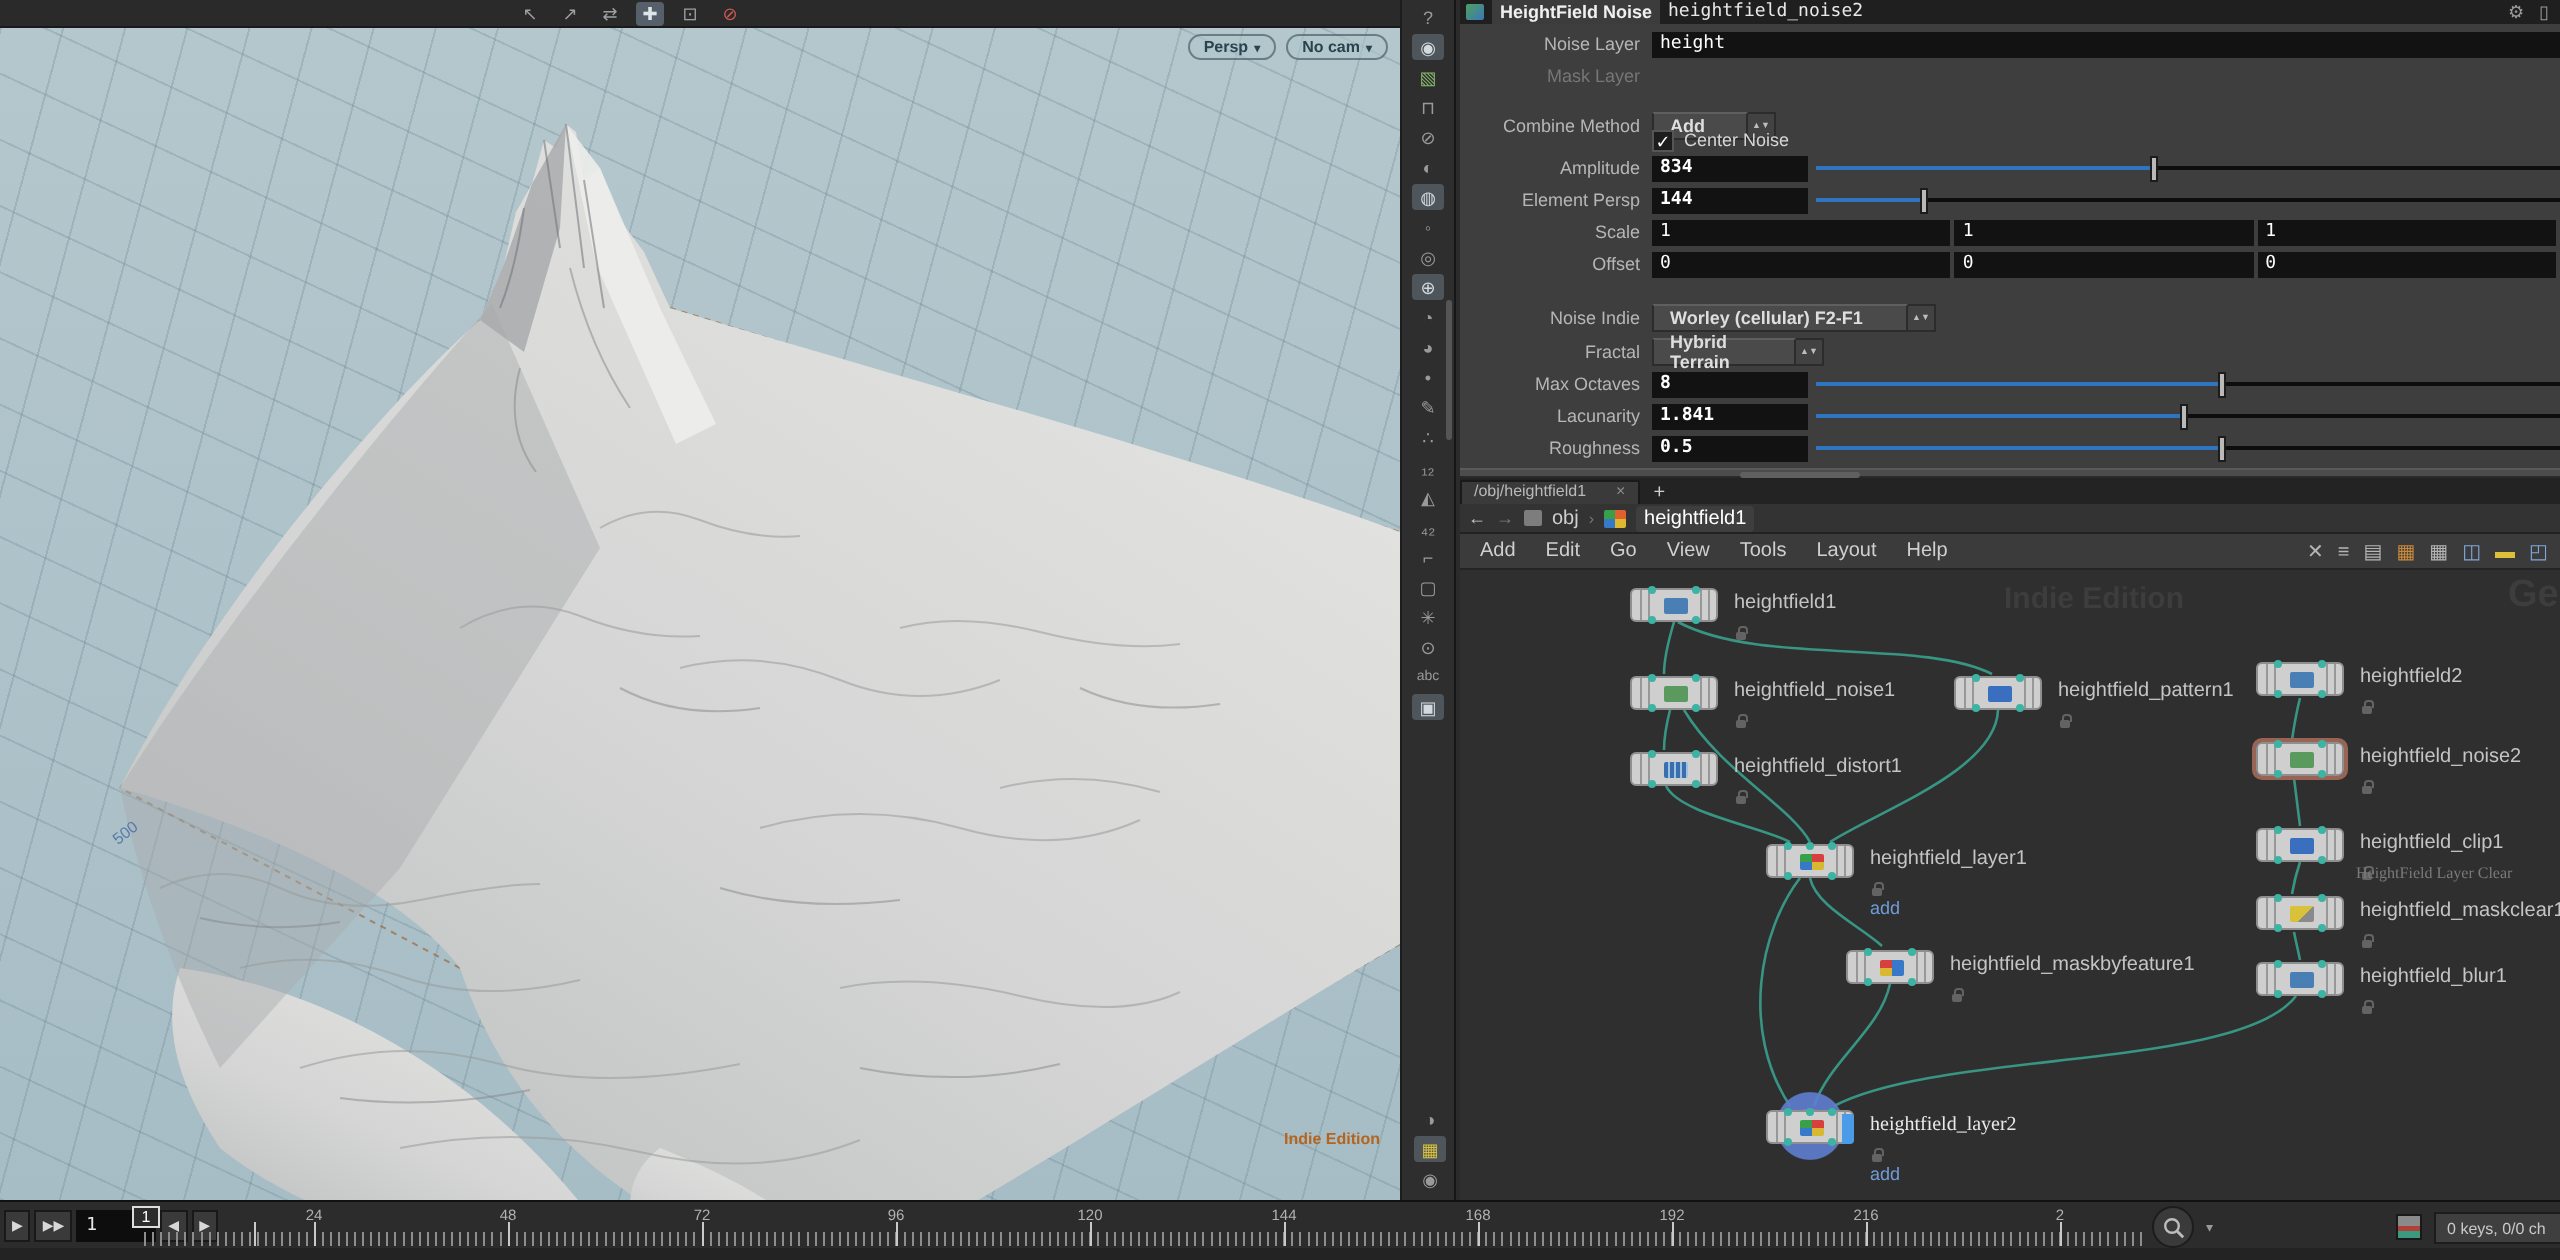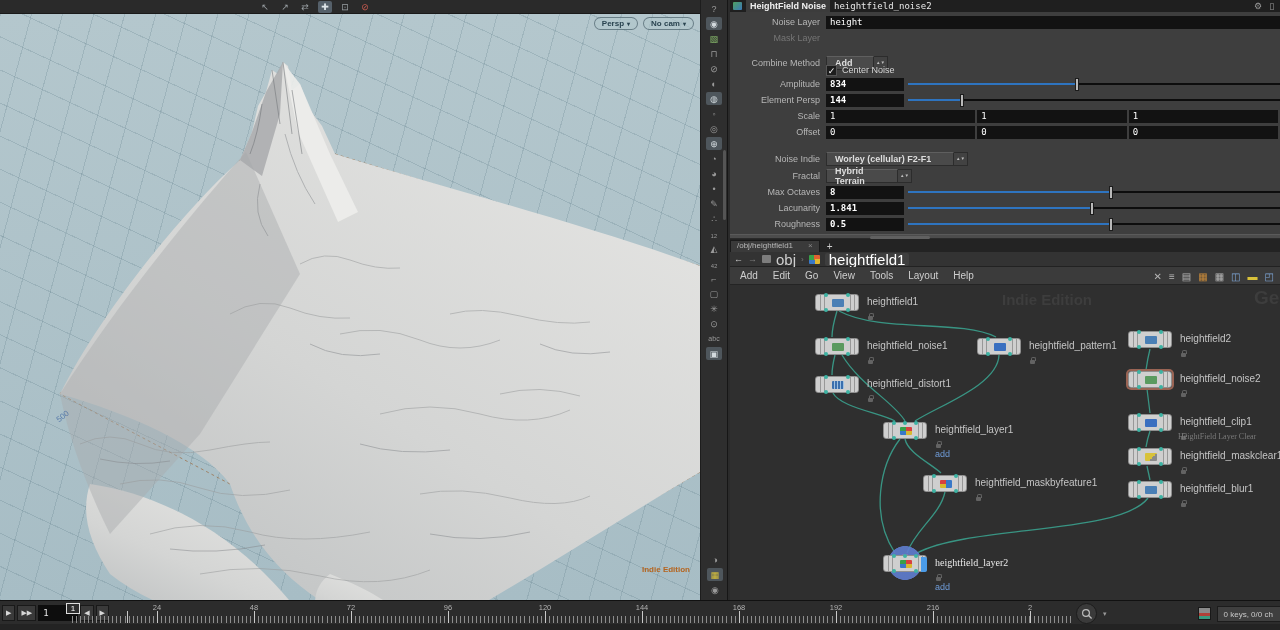--- a/index.html
+++ b/index.html
@@ -68,21 +68,21 @@
   #splitter .grip{position:absolute;left:140px;top:1px;width:60px;height:3px;background:#606060;border-radius:2px;}
 
   
   #net-tabs{position:absolute;left:0;top:239px;width:550px;height:13px;background:#232323;display:flex;align-items:flex-end;}
   .net-tab{display:flex;align-items:flex-start;gap:15px;height:12px;background:#3a3a3a;border:1px solid #1a1a1a;border-bottom:none;padding:0 6px;color:#b9b9b9;font-size:8px;}
   .net-tab .close{color:#8a8a8a;font-size:8px;}
   .tab-add{color:#cfcfcf;font-size:10px;padding:0 7px;}
   #net-path{position:absolute;left:0;top:252px;width:550px;height:15px;background:#333;display:flex;align-items:center;gap:5px;padding:0 4px;border-bottom:1px solid #222;}
   #net-path .nav{font-size:9px;}
   #net-path .obj-ico{width:9px;height:8px;background:#7d7d7d;border-radius:1px;}
-  #net-path .crumb{color:#cfcfcf;font-size:15px;text-align:center;}
+  #net-path .crumb{color:#cfcfcf;font-size:10px;text-align:center;}
   #net-path .sep{color:#777;font-size:8px;}
   #net-path .geo-ico{width:11px;height:9px;border-radius:1px;background:conic-gradient(#e06030 0 25%,#e0b830 0 50%,#3878c8 0 75%,#38a048 0);}
   #net-path .current{color:#fff;background:#3e3e3e;padding:0 4px;height:13px;line-height:13px;border-radius:2px;}
   #net-menu{position:absolute;left:0;top:267px;width:550px;height:18px;background:#3b3b3b;display:flex;align-items:center;gap:15px;padding:0 10px;border-bottom:1px solid #242424;}
   #net-menu .mitem{color:#cfcfcf;font-size:10px;}
   #net-menu .strip{position:absolute;right:6px;top:0;height:18px;display:flex;gap:7px;align-items:center;}
   #net-menu .icon{font-size:10px;color:#b5b5b5;}
 
   #graph{position:absolute;left:0;top:285px;width:550px;height:315px;background:#2f2f2f;overflow:hidden;}
   #graph .wires{position:absolute;left:0;top:0;}

